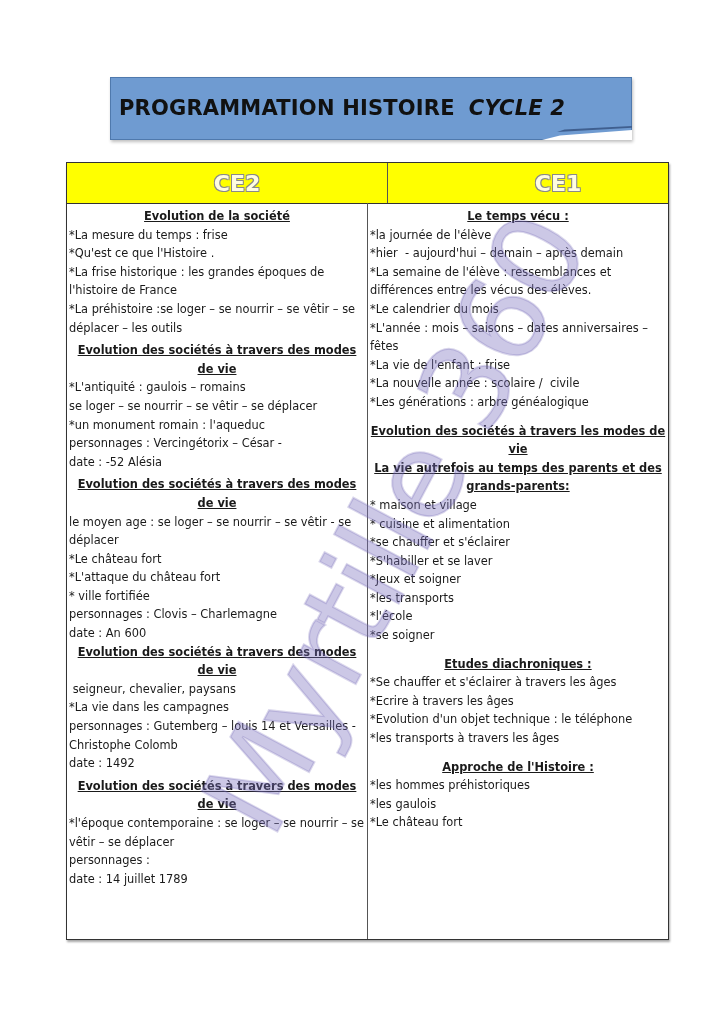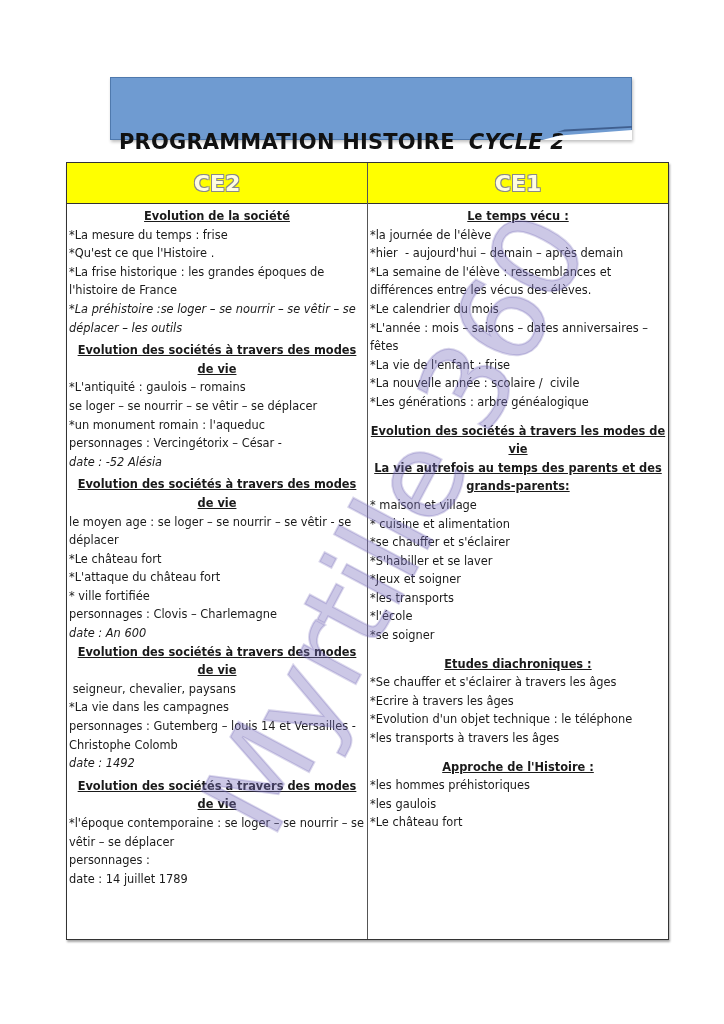--- a/index.html
+++ b/index.html
@@ -21,53 +21,54 @@
     clip-path: polygon(100% 0, 100% 100%, 0 100%, 20% 55%);
   }
   .title-fold-shadow {
     position: absolute; right: -1px; bottom: 7px; width: 75px; height: 6px;
     background: #3f5f8f;
     clip-path: polygon(100% 0, 100% 30%, 0 100%, 10% 60%);
   }
   .title-text {
     position: absolute; left: 8px; top: 18px;
     font-family: "DejaVu Sans", sans-serif; font-weight: bold; font-size: 21px;
-    letter-spacing: 0.2px; color: #111; margin-top: 34px;
+    letter-spacing: 0.2px; color: #111;
   }
   .title-text .cycle { font-style: italic; margin-left: 14px; }
 
   .table {
     position: absolute; left: 66px; top: 162px; width: 603px; height: 778px;
     border: 1.5px solid #333; box-sizing: border-box;
     box-shadow: 1px 2px 2px rgba(0,0,0,0.35);
   }
   .thead {
     position: absolute; left: 0; top: 0; right: 0; height: 40px;
     background: #ffff00; border-bottom: 1.5px solid #333; display: flex;
   }
   .th {
     flex: none; display: flex; align-items: center; justify-content: center;
     font-family: "DejaVu Sans", sans-serif; font-weight: bold; font-size: 22px;
     color: #fffde0;
     text-shadow: -1px -1px 0 #8a8a8a, 1px -1px 0 #8a8a8a, -1px 1px 0 #8a8a8a, 1px 1px 0 #8a8a8a;
+    padding-left: 20px;
   }
   .th.left { width: 300px; border-right: 1px solid #555; }
   .th.right { width: 300px; text-align: center; }
   .divider {
     position: absolute; left: 300px; top: 40px; bottom: 0; width: 1px; background: #555;
   }
   .col {
     position: absolute; top: 44px; font-size: 11.4px; line-height: 18.6px;
     font-family: "DejaVu Sans", sans-serif;
   }
   .col.left { left: 2px; width: 296px; }
   .col.right { left: 303px; width: 296px; }
   .h { font-weight: bold; text-decoration: underline; display: block; text-align: center; }
   .line { display: block; white-space: pre-wrap; }
-  .it { font-style: italic; }
+  .it { }
   .gap { display: block; height: 10px; }
   .gap-s { display: block; height: 4px; }
 
   .watermark {
     position: absolute; left: 150px; top: 470px;
     font-family: "DejaVu Sans", sans-serif; font-size: 118px; font-weight: normal;
     color: rgba(120,110,190,0.38);
     transform: rotate(-62deg); transform-origin: left top;
     white-space: nowrap; pointer-events: none;
     -webkit-text-stroke: 2px rgba(110,100,180,0.25);

